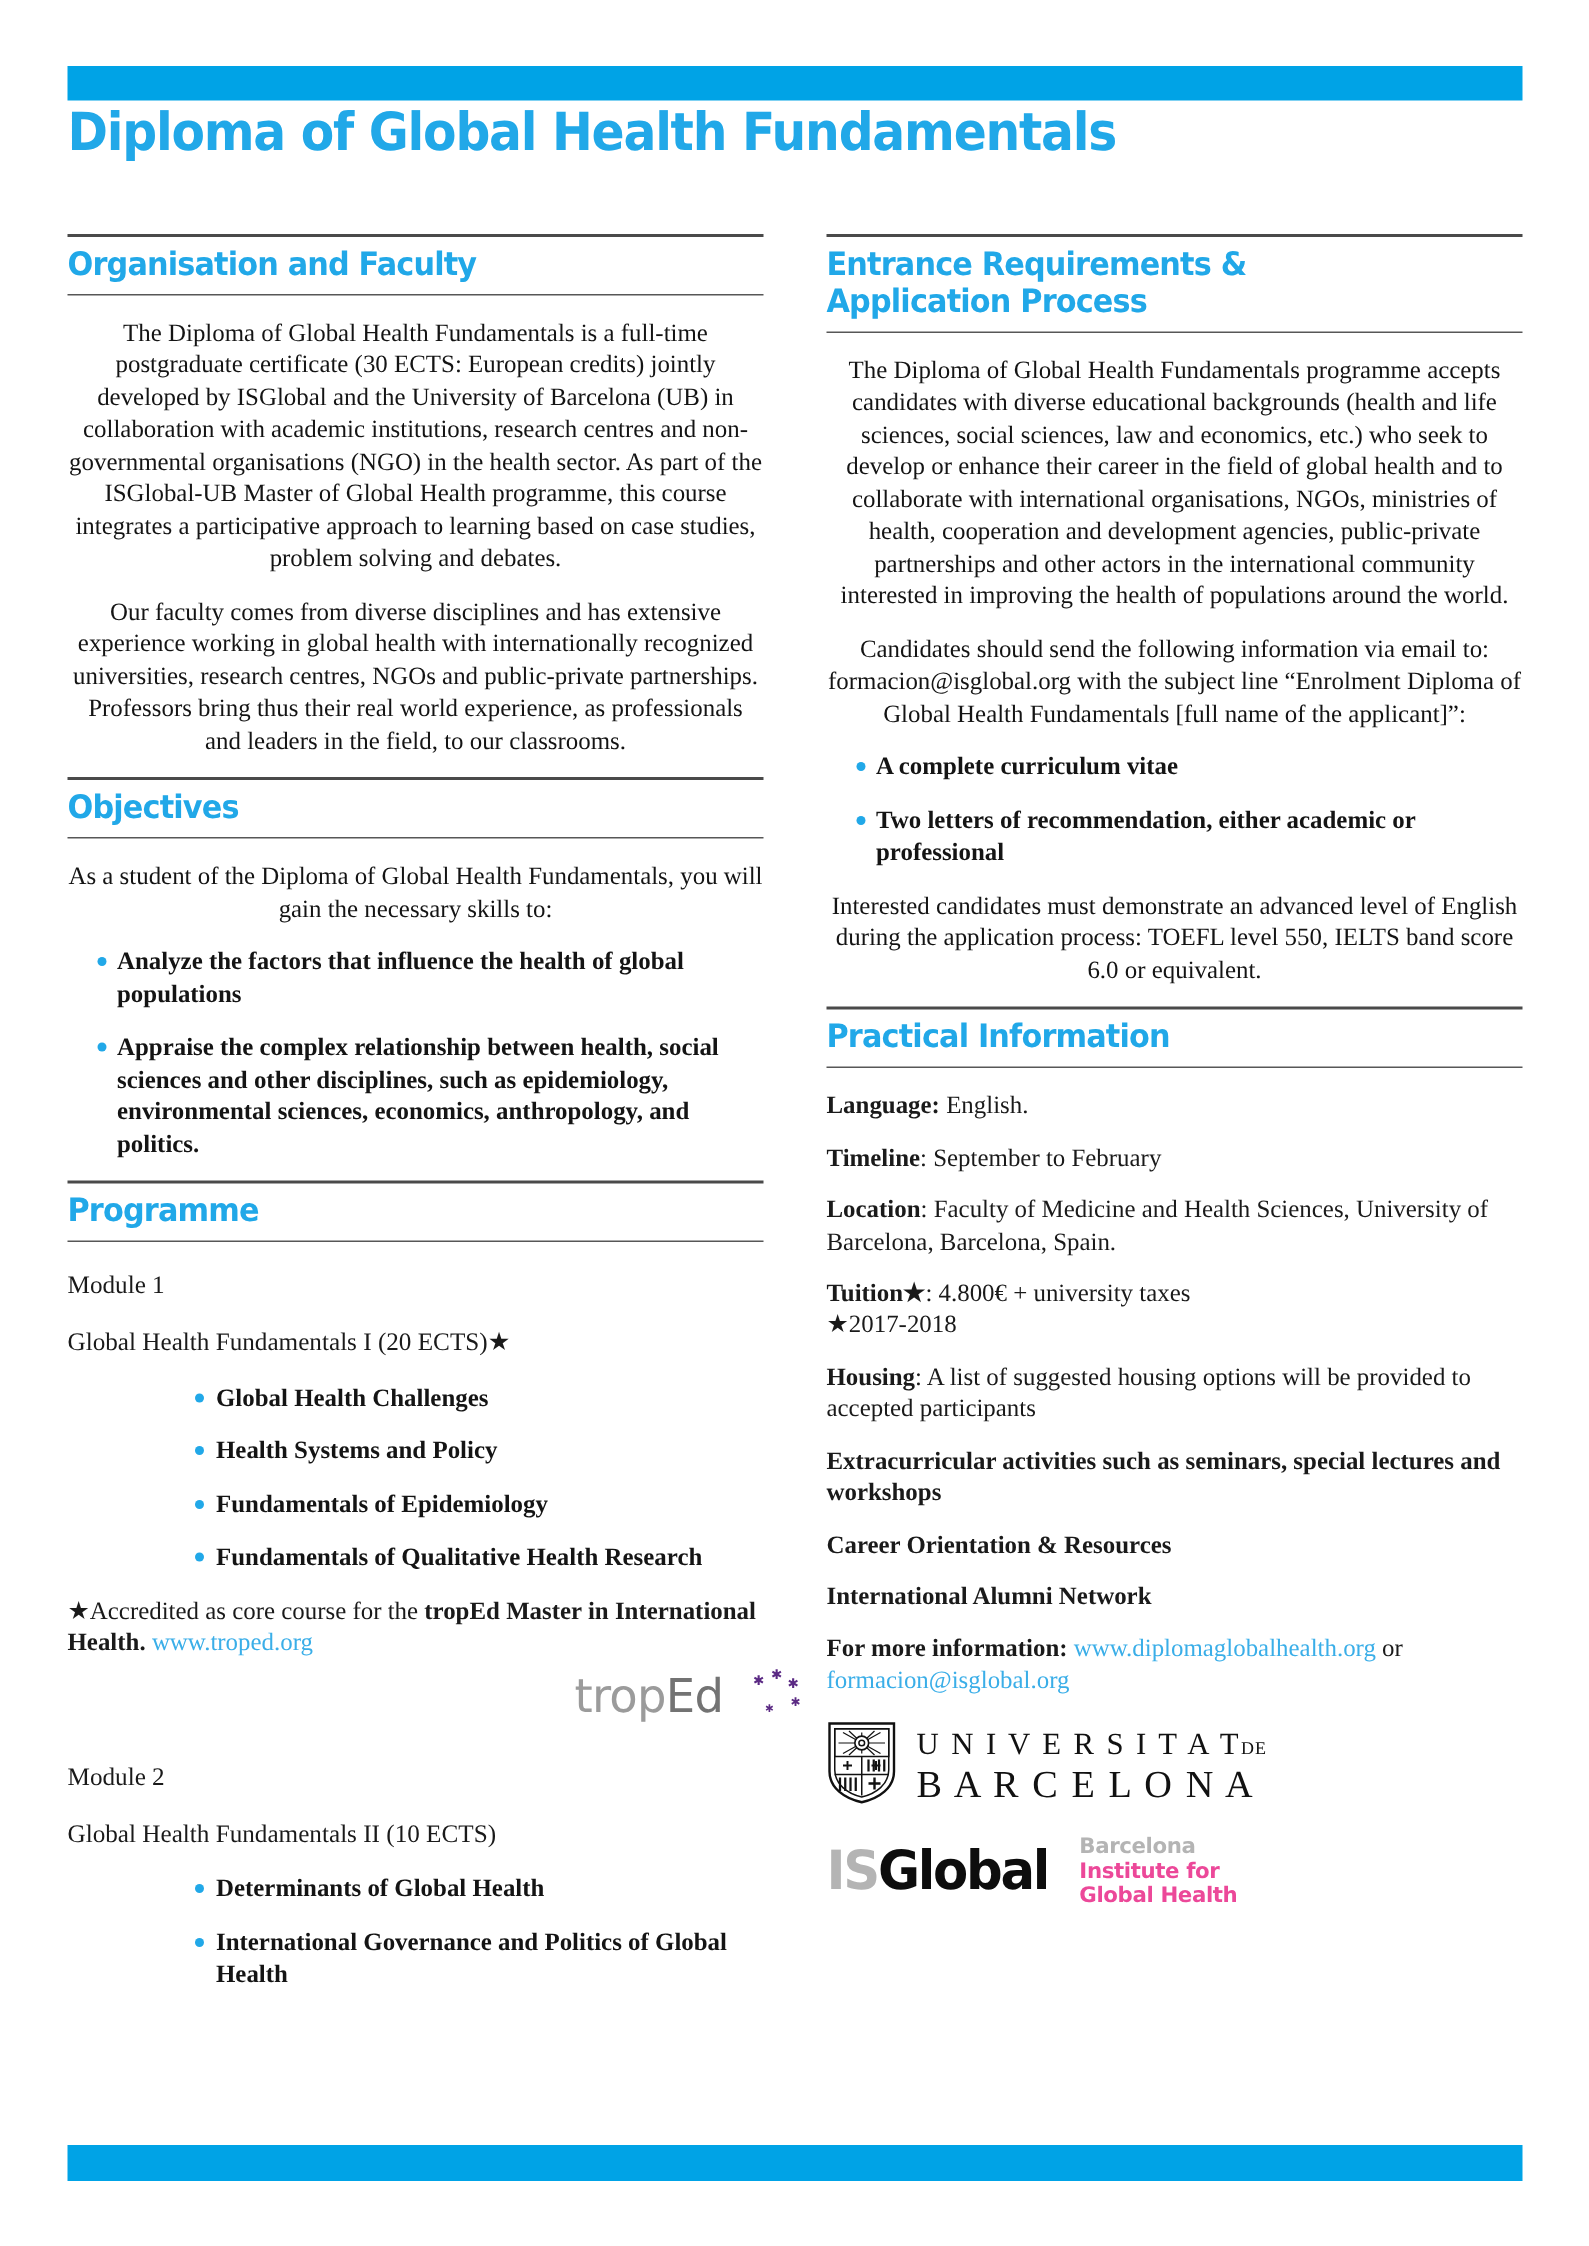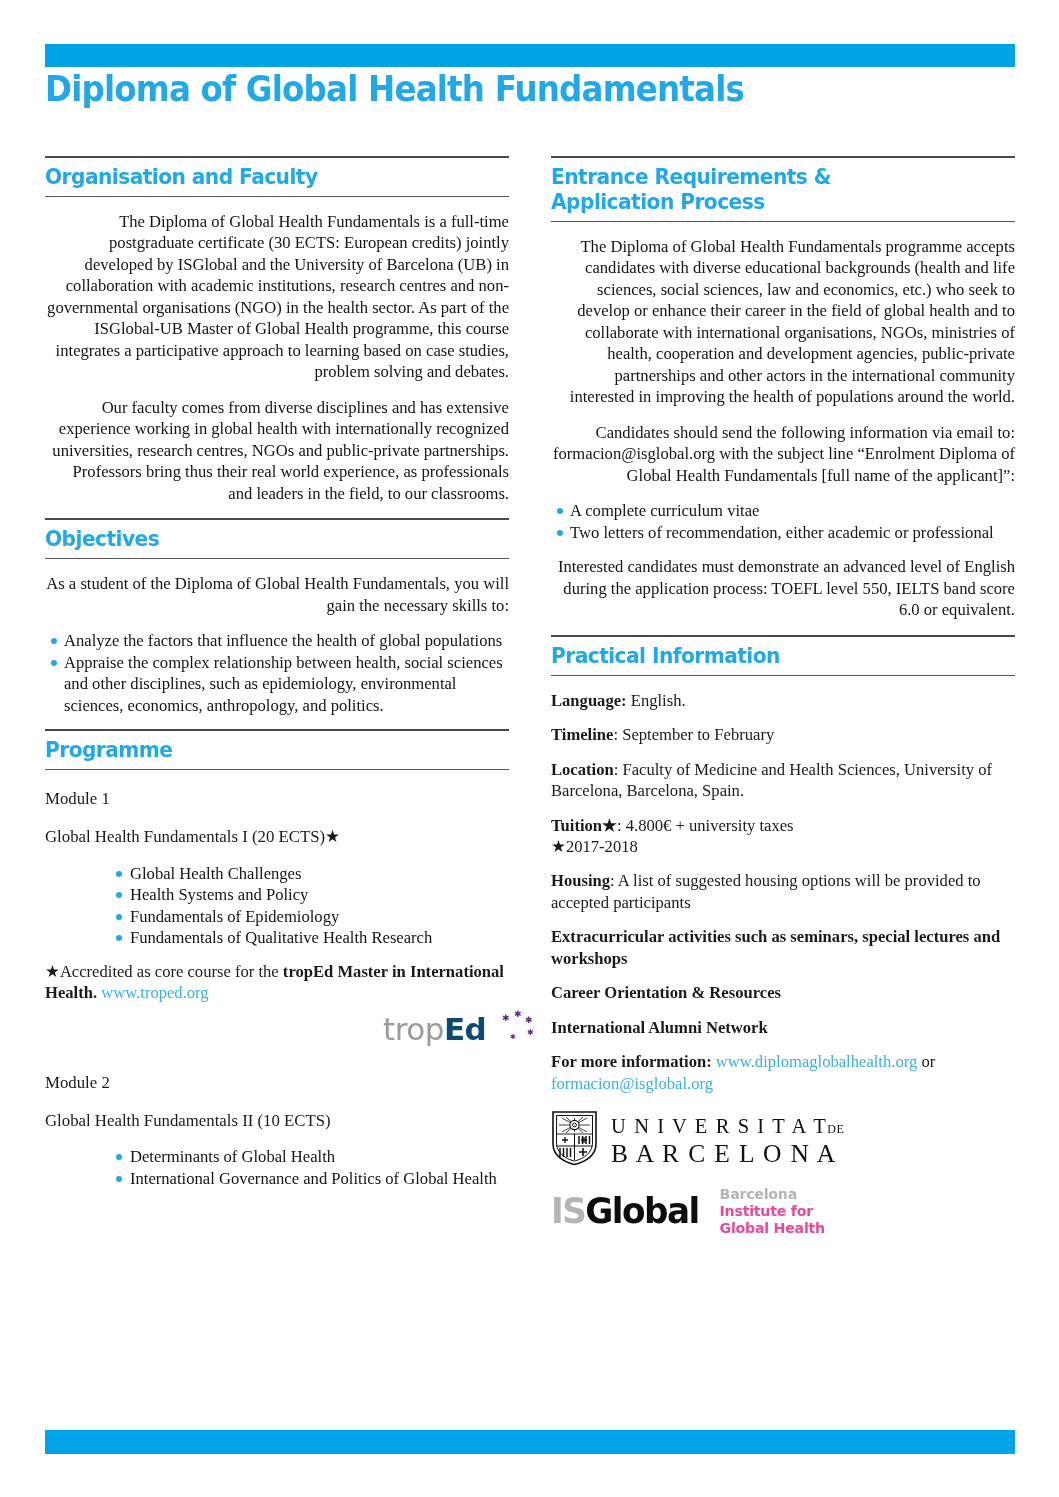--- a/index.html
+++ b/index.html
@@ -75,37 +75,38 @@
     padding: 7px 0 6px 0;
     transform: scaleX(0.94);
     transform-origin: left center;
   }
 
   
   p.body {
     font-size: 16.6px;
     line-height: 1.295;
     margin: 0 0 14px 0;
-    text-align: right;
+    text-align: center;
     color: #141414;
   }
   .section-body { padding-top: 14px; }
 
   ul.bullets {
     list-style: none;
     margin: 0 0 13px 0;
     padding: 0;
   }
   ul.bullets li {
     font-size: 16.6px;
     line-height: 1.295;
     position: relative;
     padding-left: 21px;
-    margin: 0;
+    margin: 14px;
     color: #141414;
+    font-weight: bold;
   }
   ul.bullets li::before {
     content: "";
     position: absolute;
     left: 7px; top: 8px;
     width: 6px; height: 6px;
     border-radius: 50%;
     background: #21A8E8;
   }
   ul.bullets.hang li { padding-left: 19px; }
@@ -143,21 +144,21 @@
   }
   .troped-word {
     position: absolute;
     left: 338px; top: 4px;
     font-family: "DejaVu Sans", "Liberation Sans", sans-serif;
     font-size: 31px;
     letter-spacing: -0.5px;
     line-height: 1;
   }
   .troped-word .trop { color: #9b9b9b; font-weight: 400; }
-  .troped-word .ed { color: #0c4a6e; font-weight: 700; }
+  .troped-word .ed { color: #737373; font-weight: 400; }
   .troped-stars { position: absolute; left: 455px; top: 0px; width: 40px; height: 40px; }
   .troped-stars i {
     position: absolute;
     display: block;
     color: #5B2A84;
     font-style: normal;
     font-size: 9px;
     line-height: 1;
   }
 

